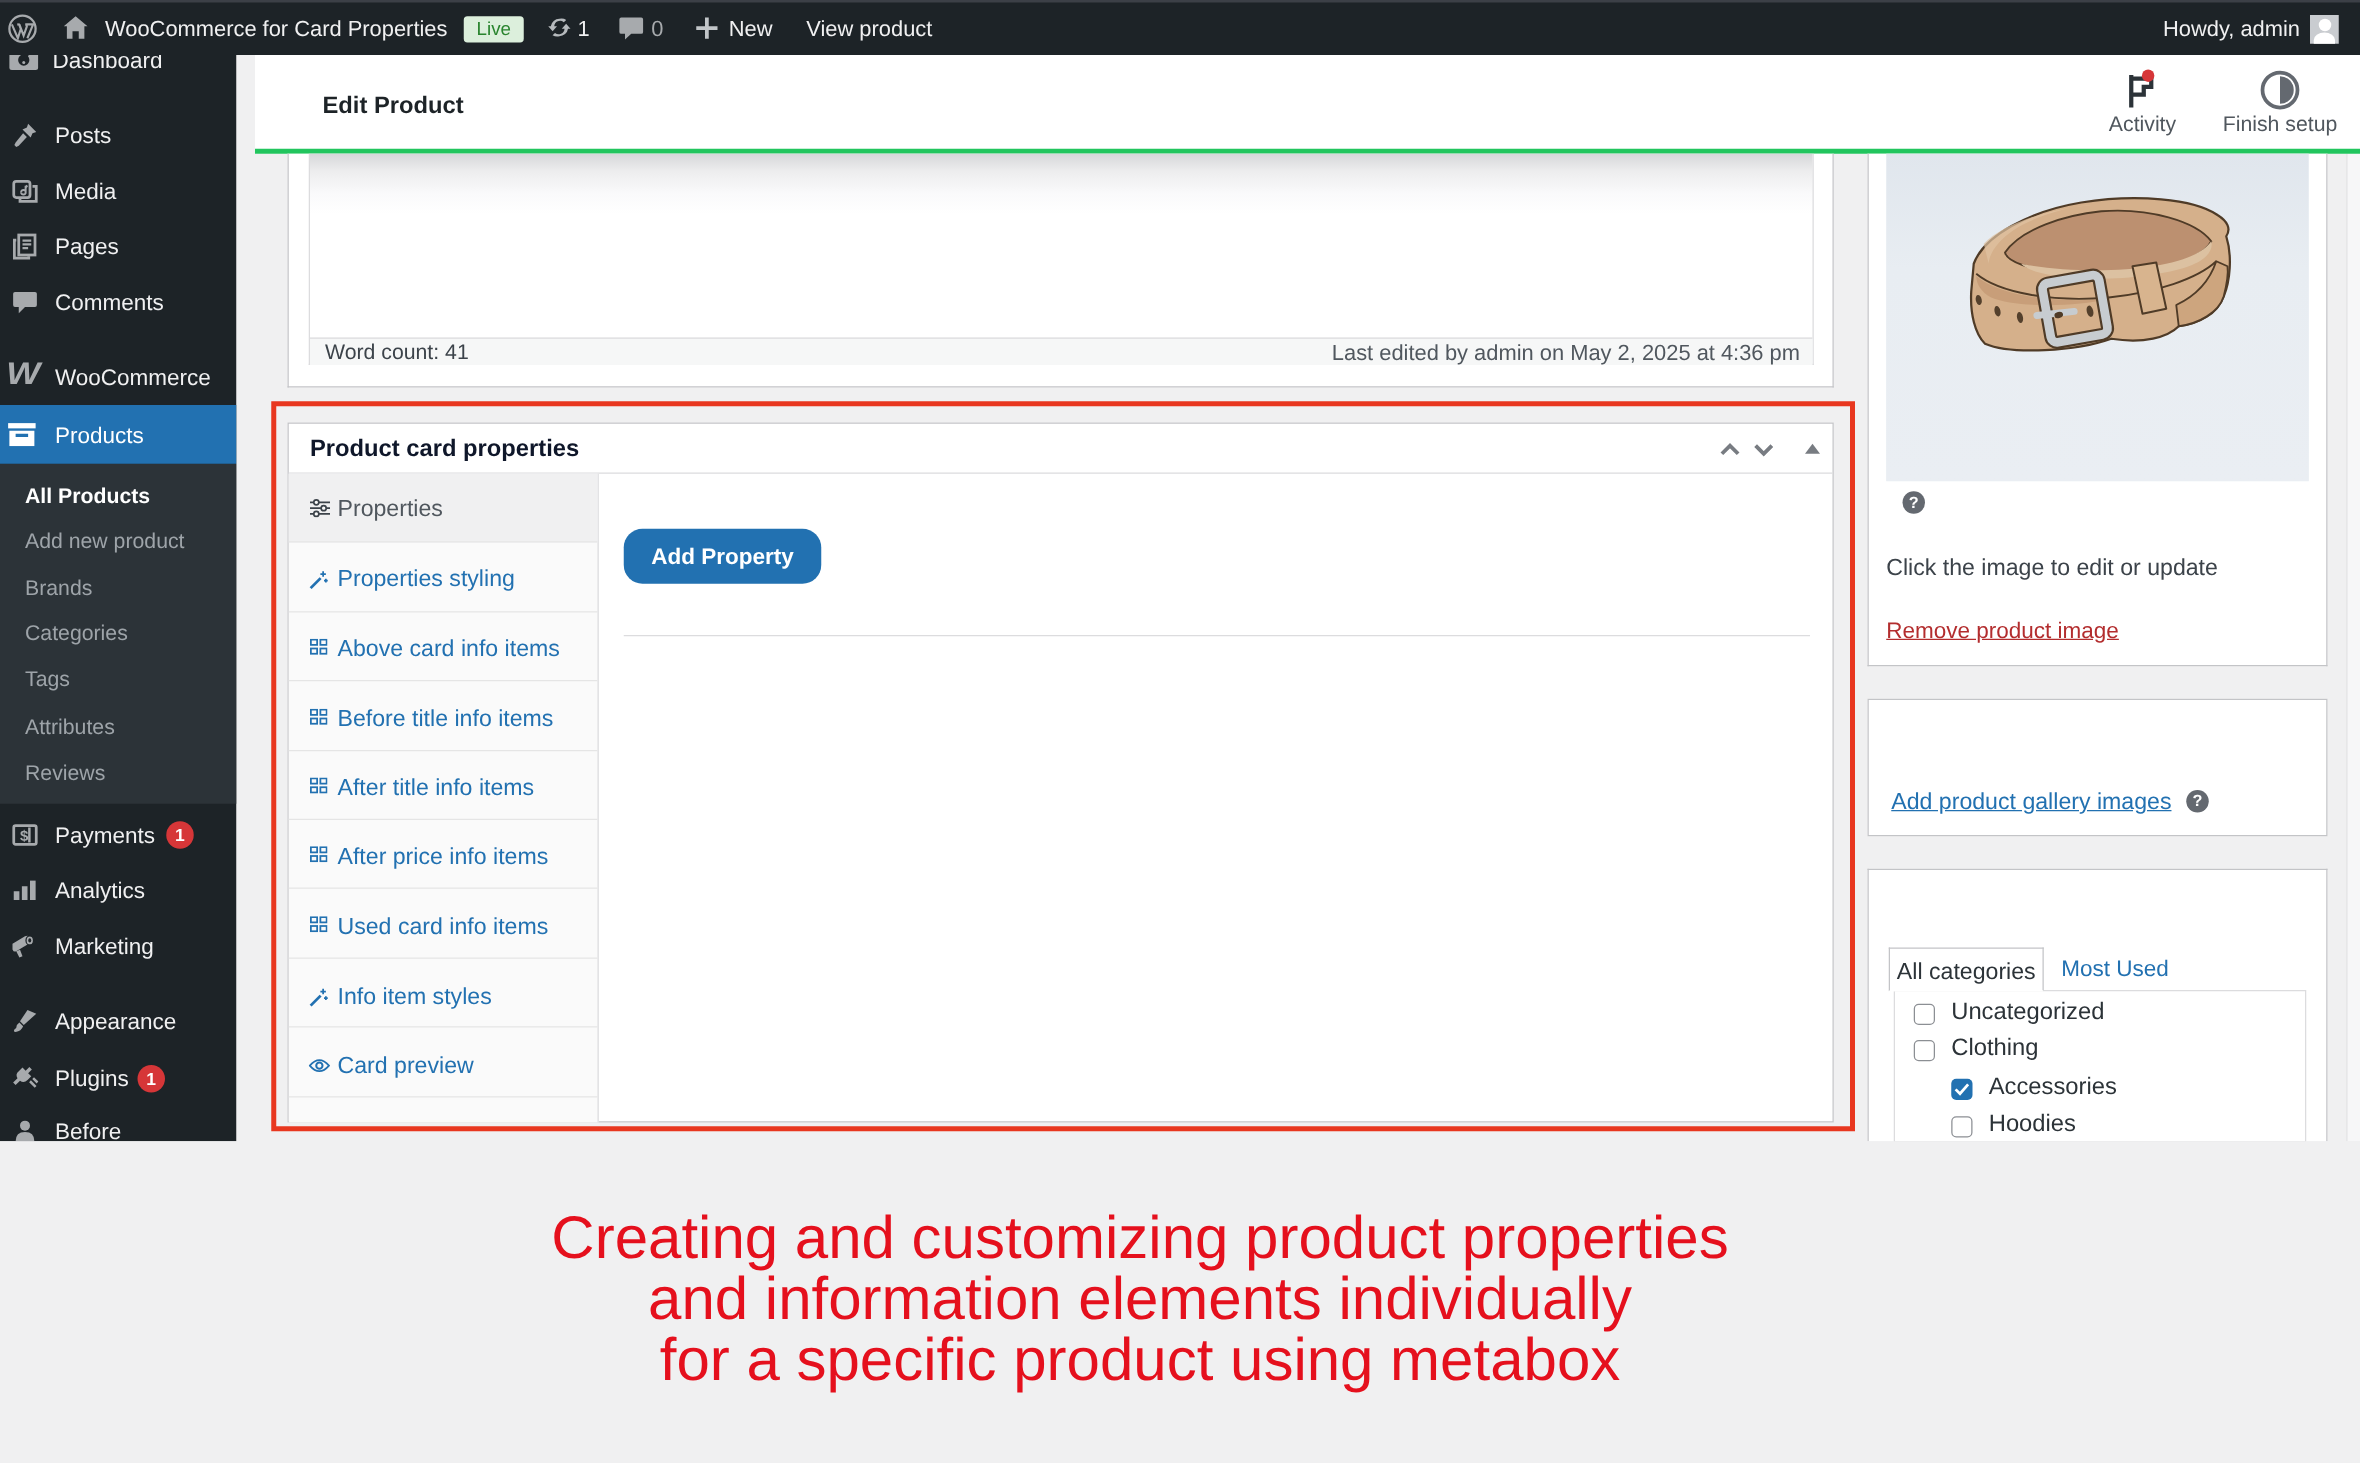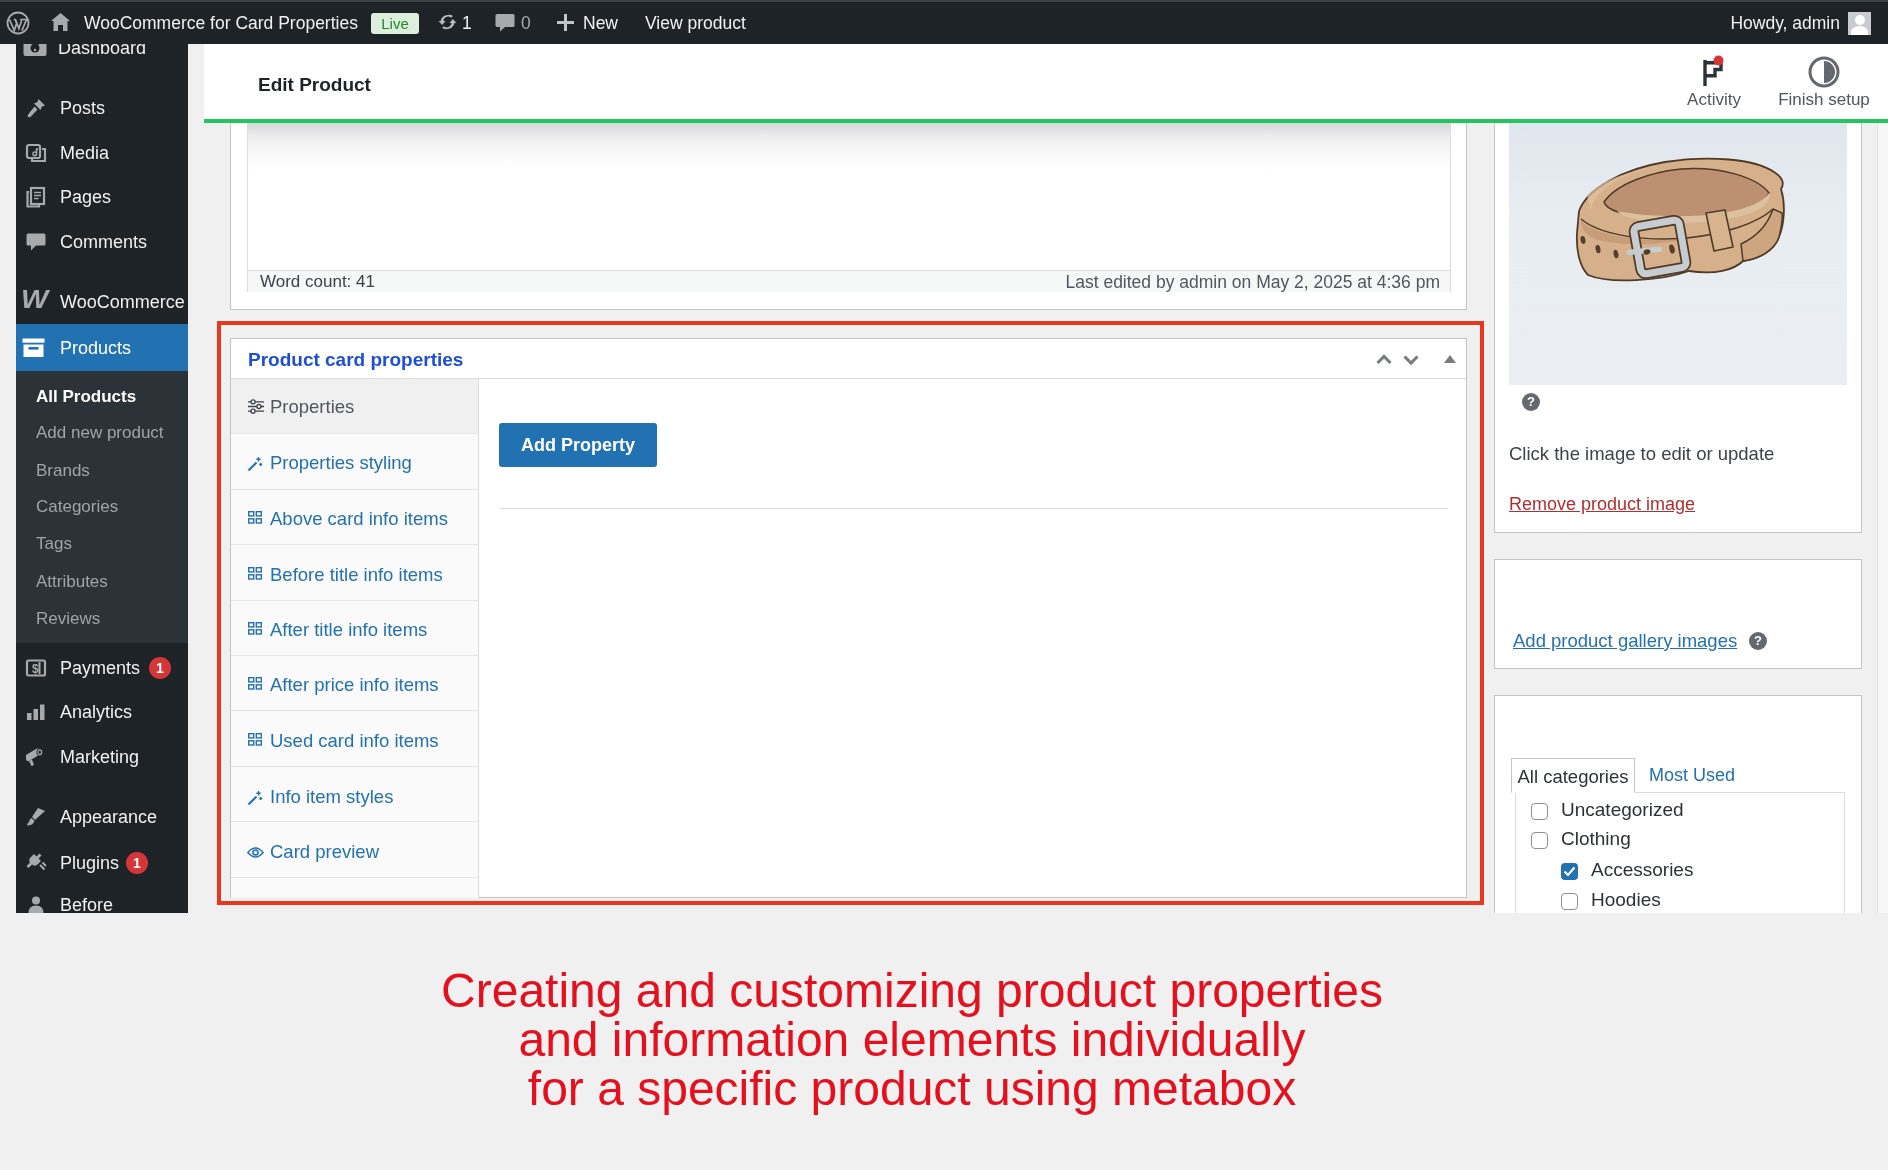--- a/index.html
+++ b/index.html
@@ -45,21 +45,21 @@
 
   <div class="abs" style="right:48px;top:0;height:44px;line-height:46px;color:#f0f0f1;font-size:17.5px">Howdy, admin</div>
   <div class="abs" style="left:1848px;top:12px;width:23px;height:23px;background:#c9ccd0;overflow:hidden">
     <div class="abs" style="left:6.5px;top:3px;width:10px;height:10px;border-radius:50%;background:#fff"></div>
     <div class="abs" style="left:3px;top:14px;width:17px;height:12px;border-radius:50% 50% 0 0;background:#fff"></div>
   </div>
 </div>
 
 <div class="abs" style="left:1877px;top:44px;width:11px;height:869px;background:#f7f7f8;border-left:1px solid #e2e2e4"></div>
 
-<div class="abs" id="sidebar" style="left:16px;top:44px;width:172px;height:869px;background:#1d2327;overflow:hidden">
+<div class="abs" id="sidebar" style="left:0;top:44px;width:189px;height:869px;background:#1d2327;overflow:hidden">
   <div class="abs" style="left:0;top:327px;width:204px;height:272px;background:#2c3338"></div>
   <div class="abs" style="left:0;top:280px;width:204px;height:47px;background:#2271b1"></div>
   <div class="abs" style="left:193px;top:291px;width:0;height:0;border-top:13px solid transparent;border-bottom:13px solid transparent;border-right:11px solid #f0f0f1"></div>
 
   <svg class="ic" style="left:7px;top:-8px" width="24" height="22" viewBox="0 0 24 22">
       <path d="M2 2 L22 2 Q23.5 2 23.5 3.5 L23.5 18 Q23.5 20 21.5 20 L2.5 20 Q0.5 20 0.5 18 L0.5 3.5 Q0.5 2 2 2 Z" fill="#a7aaad"></path>
       <circle cx="12" cy="12" r="4.5" fill="#1d2327"></circle>
       <path d="M12 12 L15.5 6.5" stroke="#1d2327" stroke-width="2.5"></path>
       <circle cx="12" cy="14" r="1.2" fill="#a7aaad"></circle>
       <rect x="3" y="2" width="3" height="5" fill="#1d2327"></rect>
@@ -176,21 +176,21 @@
       <div class="abs" style="right:10px;top:0;height:22px;line-height:22px;font-size:17.5px;color:#50575e">Last edited by admin on May 2, 2025 at 4:36 pm</div>
     </div>
   </div>
 </div>
 
 <div class="abs" style="left:217px;top:321px;width:1267px;height:584px;border:4px solid #e8371f"></div>
 
 <div class="abs" style="left:230px;top:338px;width:1237px;height:560px;background:#fff;border:1px solid #c3c4c7">
 
   <div class="abs" style="left:0;top:0;width:1235px;height:40px;border-bottom:1px solid #dcdcde">
-    <div class="abs" style="left:17px;top:0;height:40px;line-height:42px;font-size:19px;font-weight:bold;color:#1d4ed8">Product card properties</div>
+    <div class="abs" style="left:17px;top:0;height:40px;line-height:42px;font-size:19px;font-weight:bold;color:#0f172a">Product card properties</div>
     <svg class="ic" style="left:1144px;top:14px" width="18" height="13" viewBox="0 0 18 13">
         <path d="M2.5 10 L9 3.5 L15.5 10" fill="none" stroke="#787c82" stroke-width="3.1"></path>
       </svg>
     <svg class="ic" style="left:1171px;top:14px" width="18" height="13" viewBox="0 0 18 13">
         <path d="M2.5 3.5 L9 10 L15.5 3.5" fill="none" stroke="#787c82" stroke-width="3.1"></path>
       </svg>
     <svg class="ic" style="left:1212px;top:15px" width="14" height="10" viewBox="0 0 14 10">
         <path d="M7 1 L13 9 L1 9 Z" fill="#787c82"></path>
       </svg>
   </div>
@@ -258,21 +258,21 @@
         <path d="M11.5 1 v4.4 M9.3 3.2 h4.4 M13.7 7 v3 M12.2 8.5 h3" stroke="#2271b1" stroke-width="1.4"></path>
       </svg>
     <div class="abs" style="left:39px;top:405px;font-size:18.5px;line-height:26px;color:#2271b1">Info item styles</div>
     <svg class="ic" style="left:16px;top:467px" width="17" height="13" viewBox="0 0 21 15">
         <path d="M1 7.5 Q10.5 -3.5 20 7.5 Q10.5 18.5 1 7.5 Z" fill="none" stroke="#2271b1" stroke-width="1.7"></path>
         <circle cx="10.5" cy="7.5" r="3.1" fill="none" stroke="#2271b1" stroke-width="2"></circle>
       </svg>
     <div class="abs" style="left:39px;top:460px;font-size:18.5px;line-height:26px;color:#2271b1">Card preview</div>
   </div>
 
-  <div class="abs" style="left:268px;top:84px;width:158px;height:44px;background:#2271b1;border-radius:3px;color:#fff;font-size:18px;font-weight:bold;text-align:center;line-height:44px">Add Property</div>
+  <div class="abs" style="left:268px;top:84px;width:158px;height:44px;background:#2271b1;border-radius:15px;color:#fff;font-size:18px;font-weight:bold;text-align:center;line-height:44px">Add Property</div>
   <div class="abs" style="left:268px;top:169px;width:949px;height:1px;background:#dcdcde"></div>
 </div>
 
 <div class="abs" style="left:1494px;top:123px;width:368px;height:410px;background:#fff;border:1px solid #c3c4c7;border-top:none">
   <div class="abs" style="left:14px;top:0;width:338px;height:262px;background:#e8edf2;overflow:hidden" id="beltwrap">
     <svg width="338" height="262" viewBox="0 0 338 262">
       <defs>
         <linearGradient id="bg1" x1="0" y1="0" x2="0" y2="1">
           <stop offset="0" stop-color="#e0e6ed"></stop>
             <stop offset="0.35" stop-color="#e8edf2"></stop>

